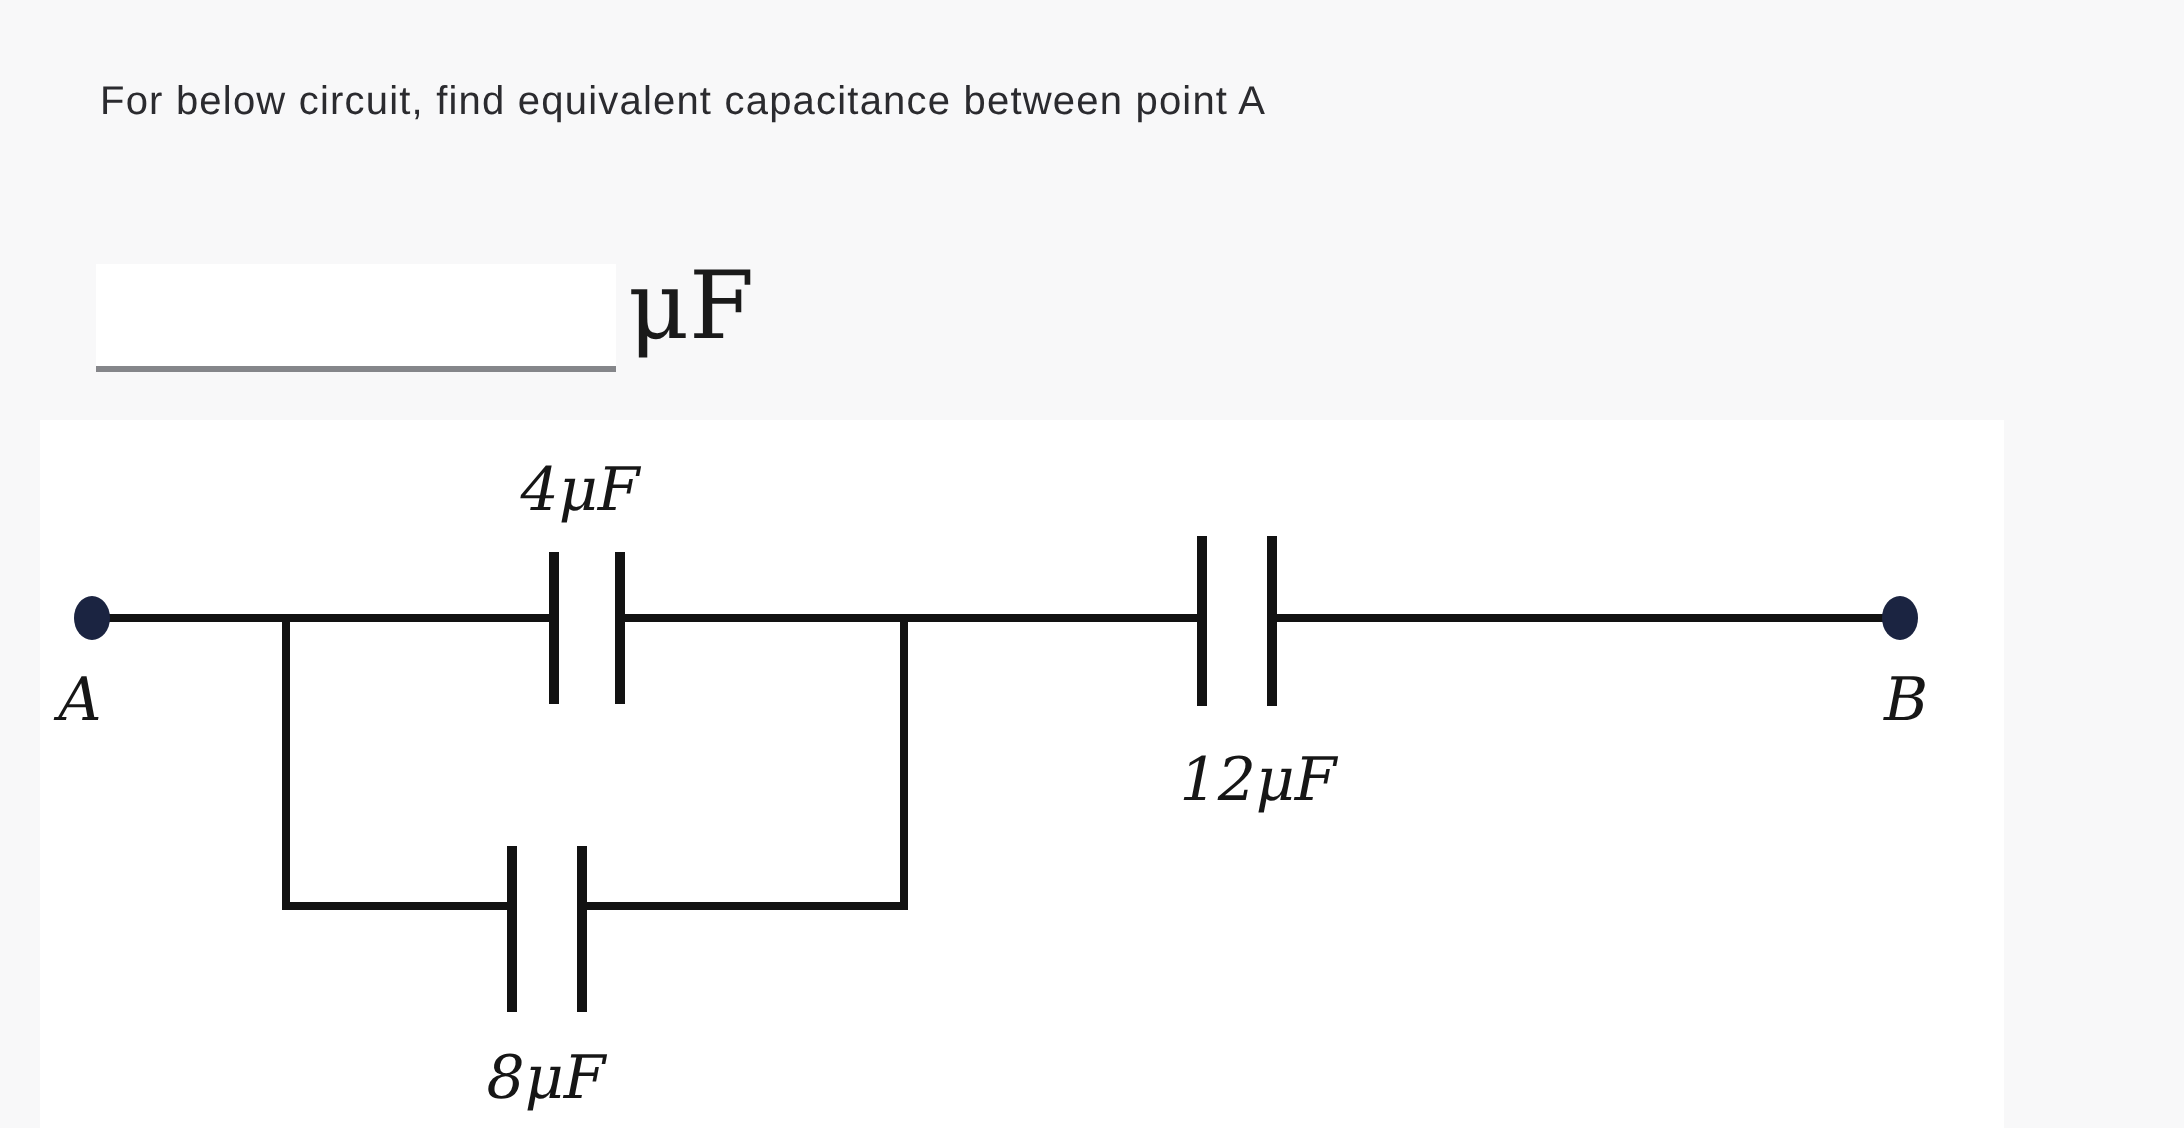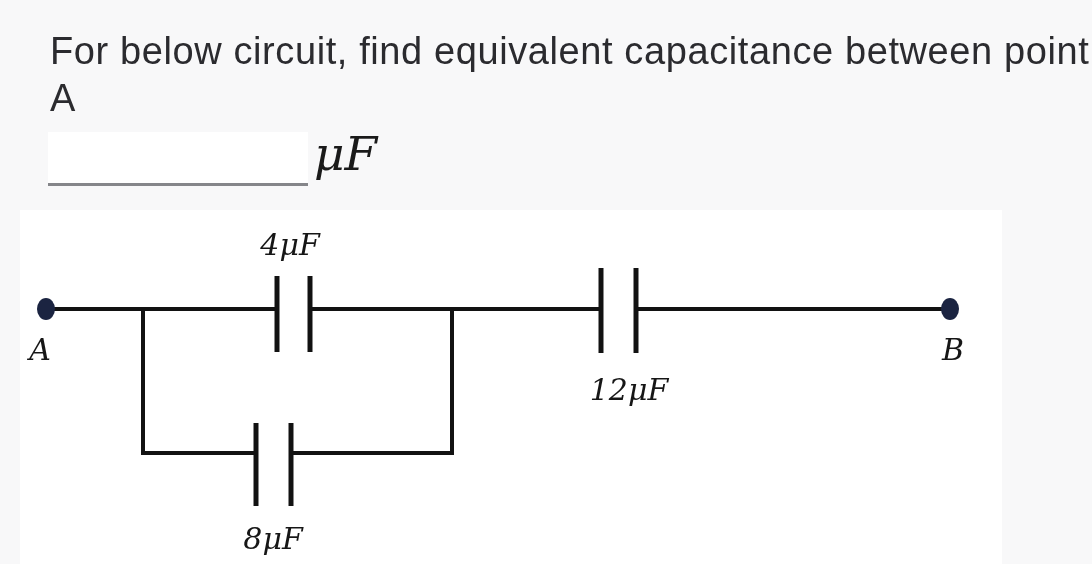--- a/index.html
+++ b/index.html
@@ -12,34 +12,34 @@
     --label:#161616;
   }
   html,body{margin:0;padding:0;}
   body{background:#e9e9ec;font-family:"Liberation Sans",sans-serif;}
   .page{
     position:relative;width:1092px;height:564px;overflow:hidden;
     background:var(--page-bg);
   }
   .question{
     position:absolute;left:50px;top:28px;
-    font-size:38px;line-height:47px;letter-spacing:0.6px;
+    font-size:20px;line-height:47px;letter-spacing:0.6px;
     color:var(--text);
   }
   .answer-row{position:absolute;left:48px;top:130px;height:60px;}
   .answer-input{
     position:absolute;left:0;top:2px;width:260px;height:54px;
     box-sizing:border-box;background:#ffffff;
     border:none;border-bottom:3px solid var(--input-underline);
     outline:none;padding:0 10px;
     font-family:"DejaVu Serif",serif;font-size:28px;color:var(--text);
   }
   .unit-label{
     position:absolute;left:266px;top:-4px;
-    font-family:"DejaVu Serif",serif;font-style:italic;
+    font-family:"DejaVu Serif",serif;
     font-size:47px;color:#1a1a1a;white-space:nowrap;
   }
   .circuit-panel{
     position:absolute;left:20px;top:210px;width:982px;height:354px;
     background:var(--panel-bg);
   }
   .circuit-panel svg{display:block;width:982px;height:354px;}
   .wire{stroke:var(--wire);stroke-width:4;fill:none;}
   .plate{stroke:var(--wire);stroke-width:5;fill:none;}
   .terminal{fill:var(--terminal-dot);}

